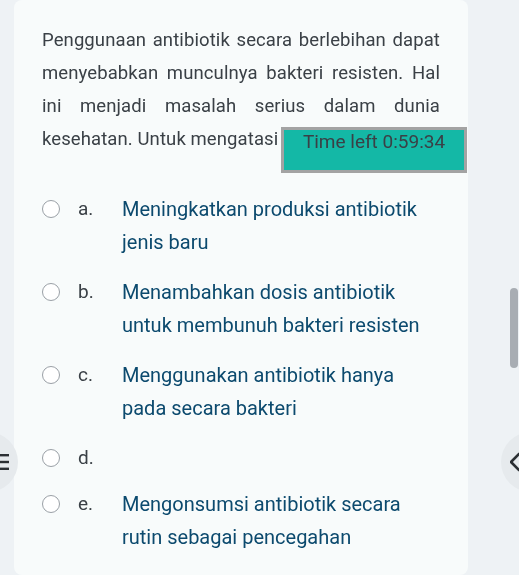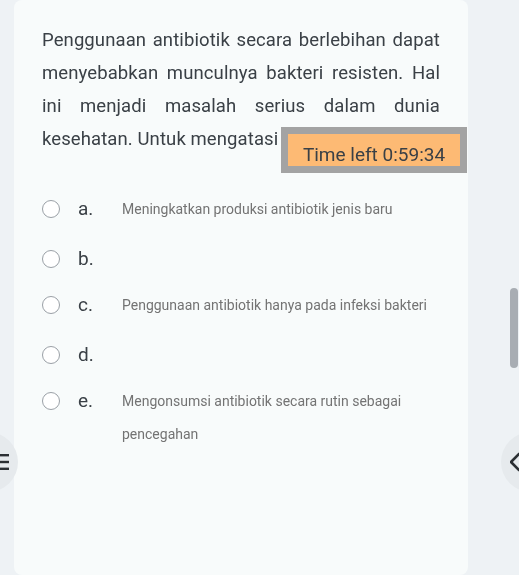--- a/index.html
+++ b/index.html
@@ -24,26 +24,26 @@
     font-size: 18.5px;
     line-height: 33px;
     text-align: justify;
     text-justify: inter-word;
     letter-spacing: 0.1px;
   }
   .timer {
     position: absolute;
     left: 281px; top: 127px;
     width: 186px; height: 46px;
-    border: 7px solid #a3a3a3;
-    background: #fdba74;
+    border: 3px solid #a3a3a3;
+    background: #14b8a6;
     color: #3a4046;
     font-size: 19px;
     display: flex;
-    align-items: flex-end;
+    align-items: flex-start;
     justify-content: center;
   }
   .options {
     margin-top: 40px;
   }
   .option-row {
     display: flex;
     align-items: flex-start;
     gap: 18px;
     margin-bottom: 20px;
@@ -58,22 +58,22 @@
   }
   .opt-letter {
     flex: 0 0 auto;
     width: 26px;
     color: #3a4046;
     font-size: 19px;
     line-height: 26px;
   }
   .opt-text {
     flex: 1 1 auto;
-    color: #737373;
-    font-size: 14px;
+    color: #0c4a6e;
+    font-size: 20px;
     line-height: 33px;
     margin-top: -3px;
   }
   .scrollbar {
     position: absolute;
     right: 1px; top: 288px;
     width: 8px; height: 80px;
     background: #a8adb3;
     border-radius: 4px;
   }
@@ -109,26 +109,27 @@
 
     <div class="option-row">
       <div class="radio"></div>
       <div class="opt-letter">a.</div>
       <div class="opt-text">Meningkatkan produksi antibiotik jenis baru</div>
     </div>
 
     <div class="option-row">
       <div class="radio"></div>
       <div class="opt-letter">b.</div>
+      <div class="opt-text">Menambahkan dosis antibiotik untuk membunuh bakteri resisten</div>
     </div>
 
     <div class="option-row">
       <div class="radio"></div>
       <div class="opt-letter">c.</div>
-      <div class="opt-text">Penggunaan antibiotik hanya pada infeksi bakteri</div>
+      <div class="opt-text">Menggunakan antibiotik hanya pada secara bakteri</div>
     </div>
 
     <div class="option-row">
       <div class="radio"></div>
       <div class="opt-letter">d.</div>
     </div>
 
     <div class="option-row">
       <div class="radio"></div>
       <div class="opt-letter">e.</div>

